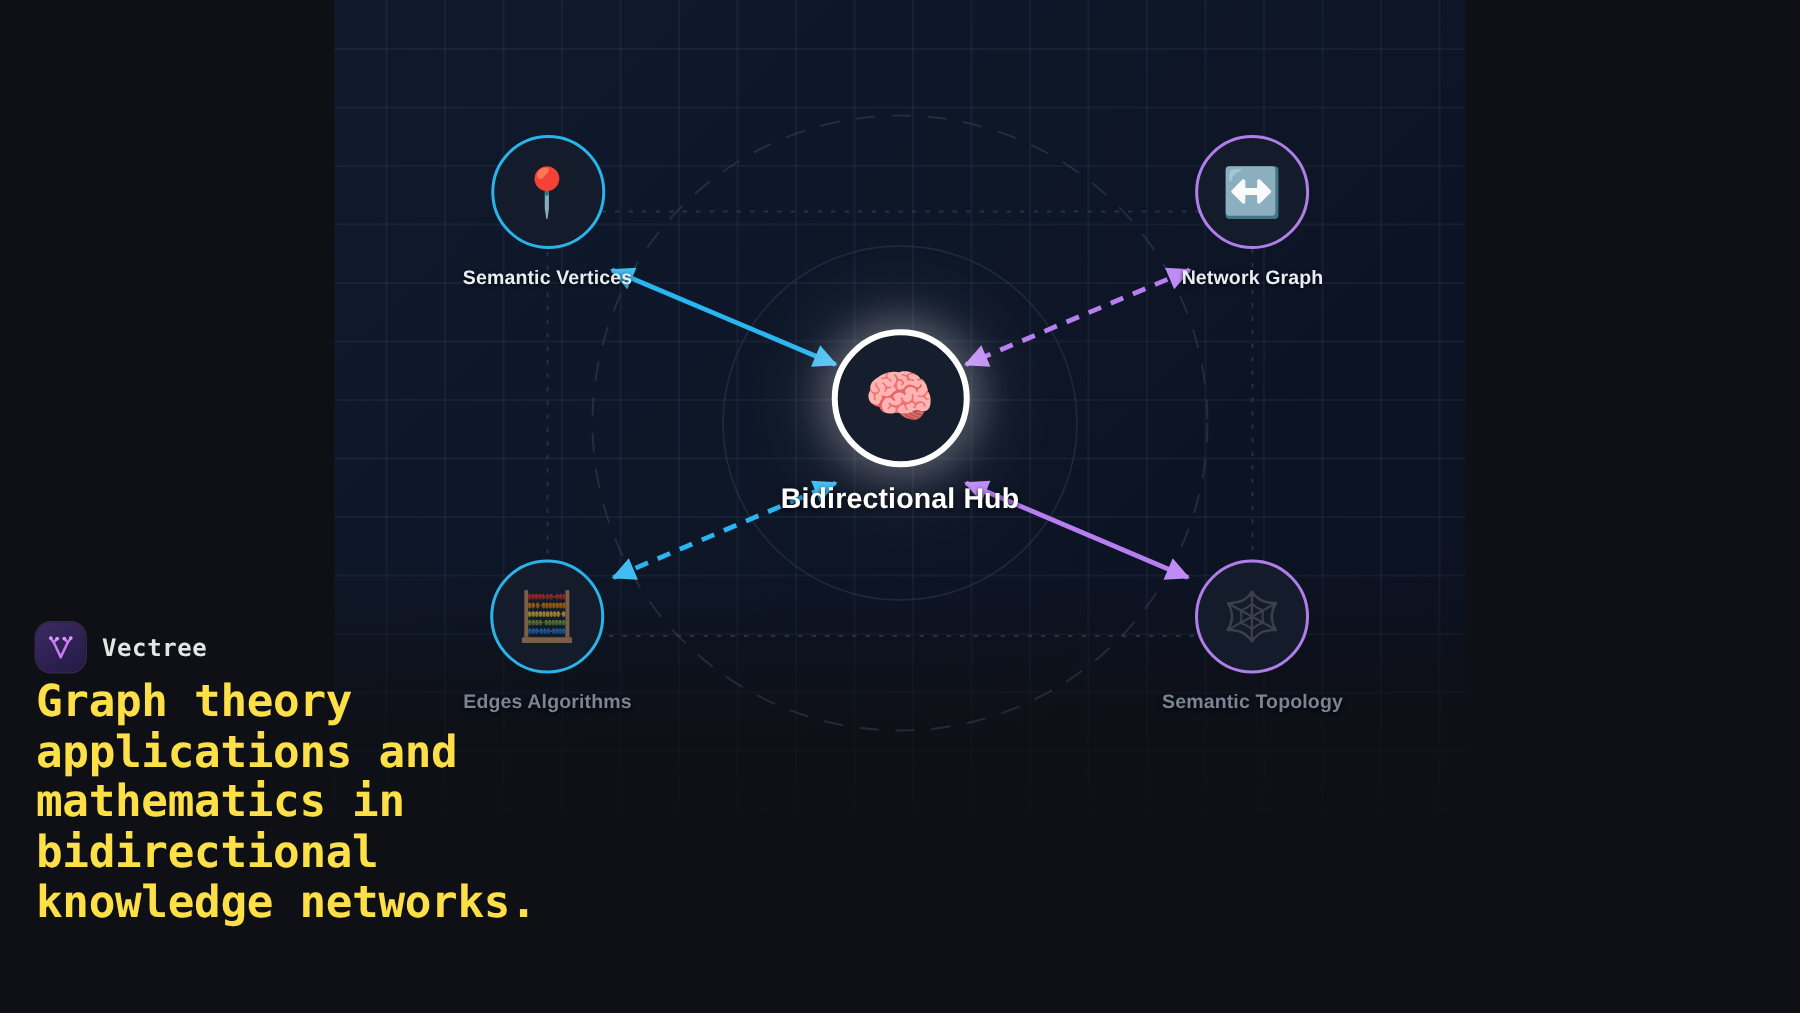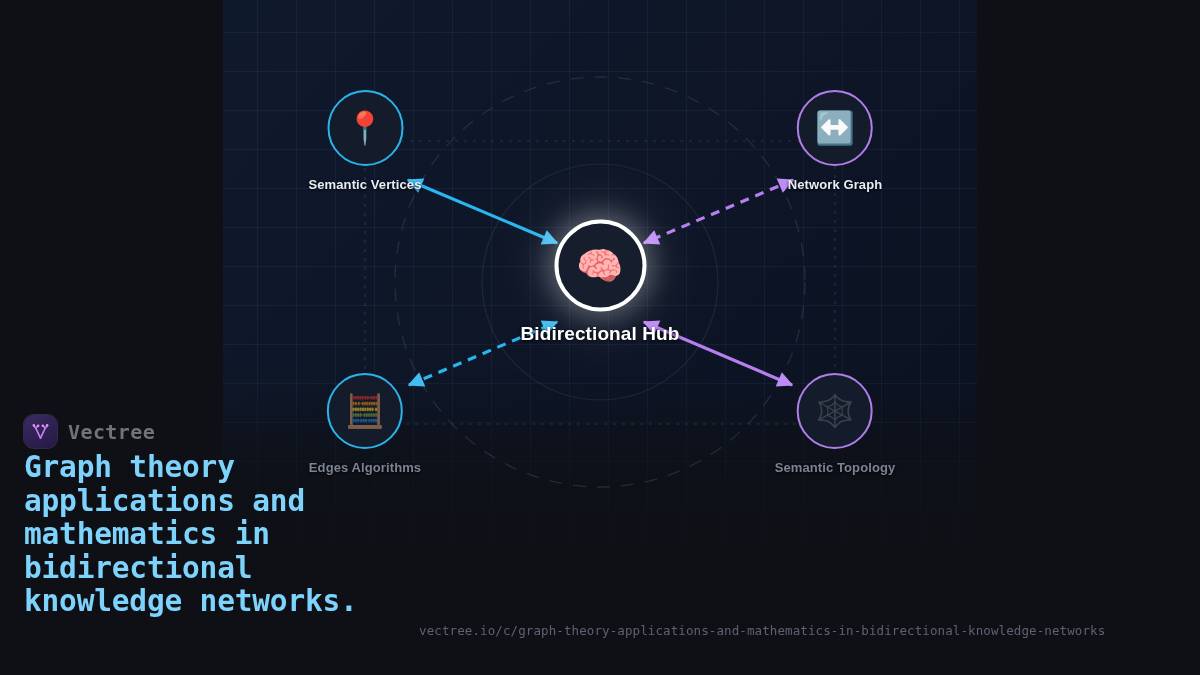--- a/index.html
+++ b/index.html
@@ -62,25 +62,25 @@
   .leaf.dim .node-emoji{opacity:.52;}
 
   
   .brand{position:absolute;left:24px;top:415px;display:flex;align-items:center;gap:11px;}
   .brand-logo{
     width:33px;height:33px;border-radius:10px;
     background:linear-gradient(150deg,#3b2a63,#241a44);
     display:flex;align-items:center;justify-content:center;
     box-shadow:0 0 0 1px rgba(160,120,220,.26);
   }
-  .brand-name{color:#737373;font-size:20px;font-weight:bold;
+  .brand-name{color:#e5e5e5;font-size:16px;font-weight:bold;
     font-family:"DejaVu Sans Mono","Liberation Mono",monospace;letter-spacing:.4px;}
   .headline{
     position:absolute;left:24px;top:451px;width:400px;
-    color:#7dd3fc;font-size:29.5px;line-height:33.5px;font-weight:bold;
+    color:#fde047;font-size:29.5px;line-height:33.5px;font-weight:bold;
     font-family:"DejaVu Sans Mono","Liberation Mono",monospace;
     letter-spacing:-.2px;white-space:pre-wrap;
   }
   .url{
     position:absolute;left:419px;top:623px;
     color:#5c6271;font-size:12.5px;letter-spacing:.1px;
     font-family:"DejaVu Sans Mono","Liberation Mono",monospace;
   }
 </style>
 </head>
@@ -175,15 +175,14 @@
           <circle cx="9.3" cy="5.4" r="1.45"></circle>
           <circle cx="19.6" cy="5.0" r="1.45"></circle>
           <circle cx="14.7" cy="5.4" r="1.45"></circle>
         </g>
       </svg>
     </div>
     <div class="brand-name">Vectree</div>
   </div>
 
   <div class="headline">Graph theory applications and mathematics in bidirectional knowledge networks.</div>
-  <div class="url">vectree.io/c/graph-theory-applications-and-mathematics-in-bidirectional-knowledge-networks</div>
 
 </div>
 
 </body></html>

